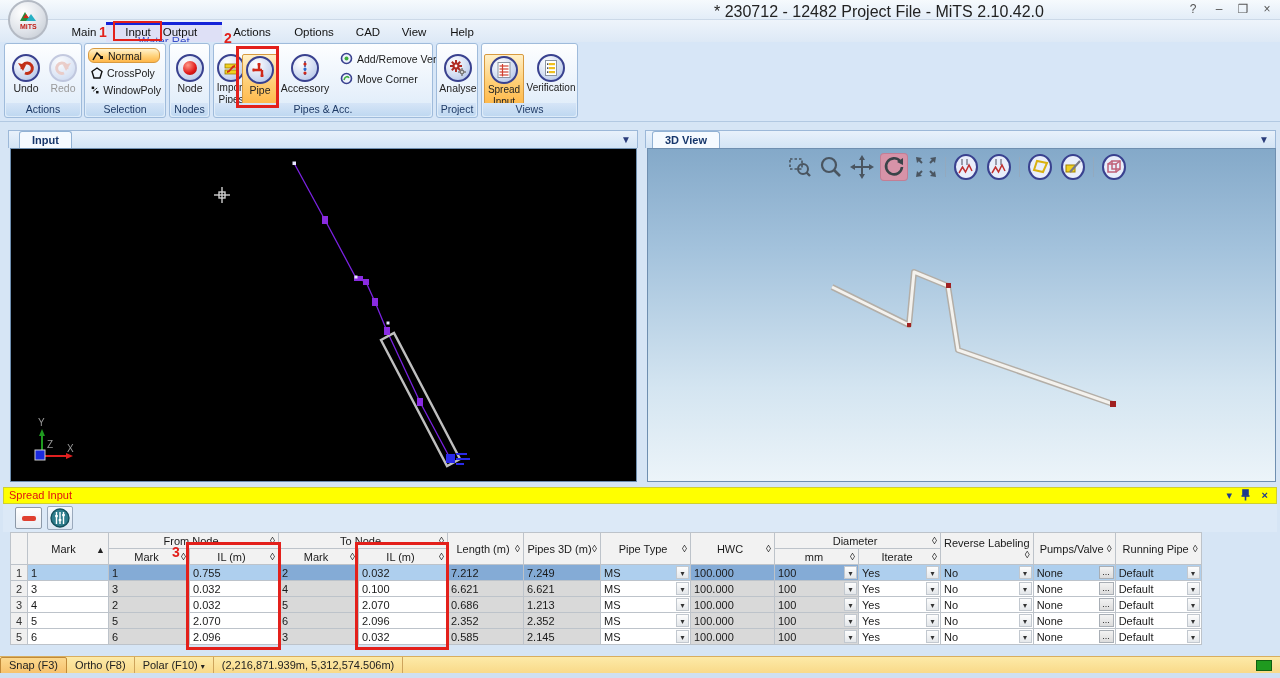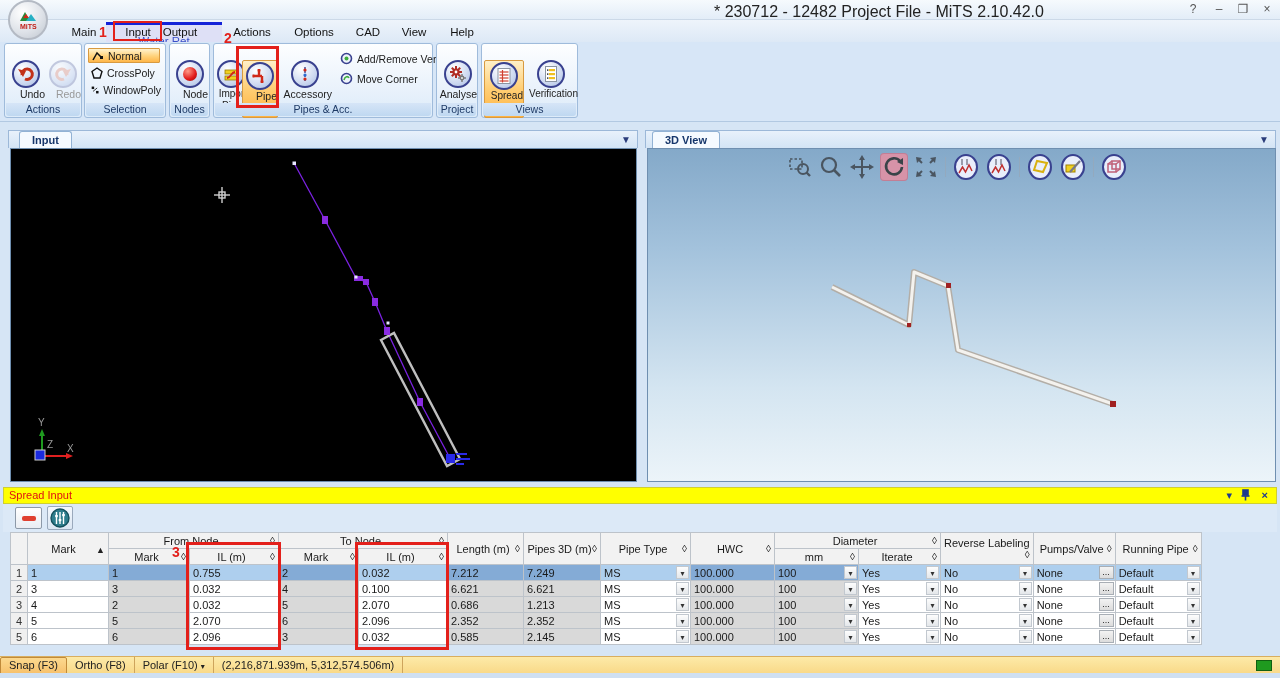--- a/index.html
+++ b/index.html
@@ -17,27 +17,27 @@
   .ctxblock{left:106px;top:2px;width:116px;height:40px;background:#dee0f6;border-top:3px solid #1423d8}
   .ctxlabel{width:100%;text-align:center;padding-top:10px;color:#3a50c8;font-size:11.5px}
   .tab{position:absolute;top:23px;height:19px;line-height:18px;text-align:center;color:#111;font-size:11.5px;cursor:default}
   .applogo{left:8px;top:0;width:40px;height:40px;border-radius:50%;border:2px solid #b4bac4;background:radial-gradient(circle at 35% 30%,#ffffff,#dfe3e9 55%,#bfc6cf);z-index:5}
   .applogo svg{margin:7px 0 0 6px}
 
   
   .ribbon{left:0;top:42px;width:1280px;height:80px;background:#d7e6f7;border-bottom:1px solid #b2c9e2}
   .grp{position:absolute;top:1px;height:75px;background:linear-gradient(#fdfeff,#e8f1fb 65%,#dcebf9);border:1px solid #9fbbdb;border-radius:3px}
   .grp-label{position:absolute;left:1px;right:1px;bottom:1px;height:13px;line-height:13px;background:linear-gradient(#d6e5f7,#bfd8f1);color:#1e3a66;text-align:center;border-radius:0 0 3px 3px;font-size:10.5px}
-  .rbtn{position:absolute;top:16px;text-align:right;color:#222;font-size:10.5px;cursor:default}
+  .rbtn{position:absolute;top:10px;text-align:center;color:#222;font-size:10.5px;cursor:default}
   .circ{width:28px;height:28px;border-radius:50%;border:2px solid #39418f;background:radial-gradient(circle at 35% 28%,#ffffff,#ccd8f0 62%,#a7bce2);margin:0 auto;display:flex;align-items:center;justify-content:center}
   .circ.dis{border-color:#9aa2c6;opacity:.55}
   .rlbl{margin-top:1px;line-height:10.5px}
   .dis-t{color:#999}
   .selrow{position:absolute;left:3px;height:15px;display:flex;align-items:center;gap:4px;padding:0 3px;font-size:10.5px;white-space:nowrap}
-  .orange{background:linear-gradient(#fff3cf,#ffd27a 55%,#ffb649);border:1px solid #d89a40;border-radius:1px}
+  .orange{background:linear-gradient(#fff3cf,#ffd27a 55%,#ffb649);border:1px solid #d89a40;border-radius:6px}
   .btn-orange{background:linear-gradient(#fff0c8,#ffce74 50%,#ffb23e);border:1px solid #d89a40;border-radius:2px}
   .linkrow{position:absolute;display:flex;align-items:center;gap:4px;font-size:10.5px;white-space:nowrap}
 
   
   .phdr{top:130px;height:18px;background:linear-gradient(#e8f1fb,#d3e4f5);border:1px solid #9cb8d8;border-bottom:none}
   .ptab{position:absolute;left:10px;top:0;height:18px;padding:0 12px;background:#f5faff;border:1px solid #92b2d4;border-bottom:none;border-radius:3px 3px 0 0;color:#16366b;font-weight:bold;line-height:17px;font-size:11px}
   .pdrop{position:absolute;right:6px;top:3px;color:#2a3c7a;font-size:10px;cursor:default}
   .canvas{top:148px;height:334px;border:1px solid #6f8fb0}
   .cv-in{background:#000}
   .cv-3d{background:linear-gradient(180deg,#84a9c9 0%,#a3c2dc 30%,#d4e5f1 72%,#ecf4f9 100%)}

